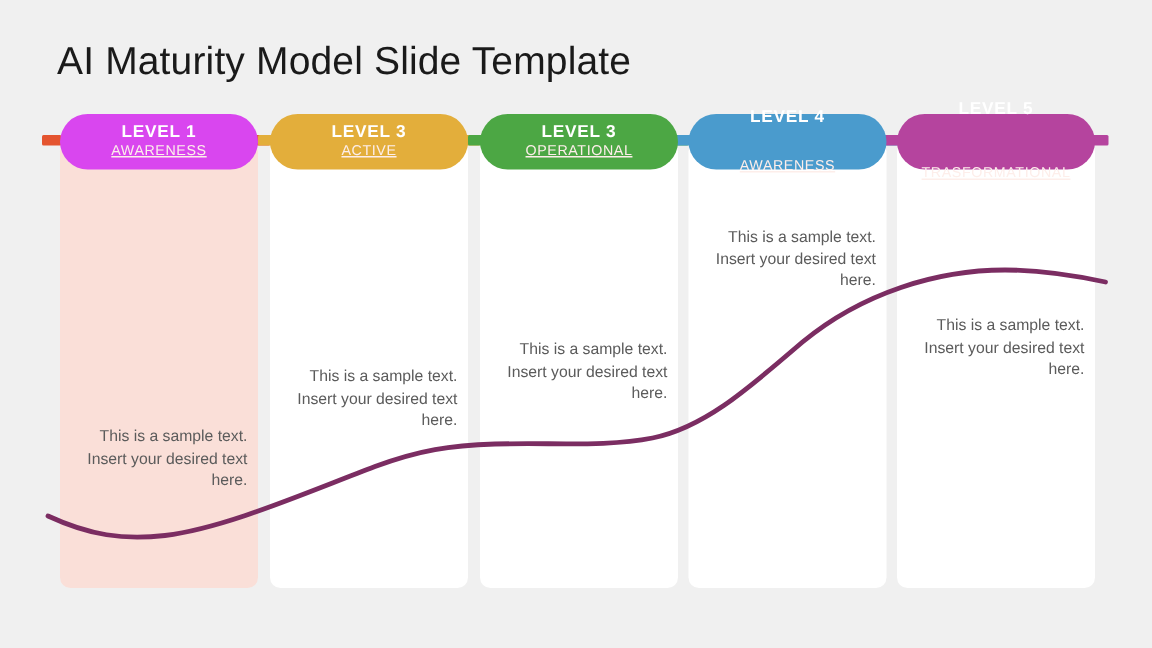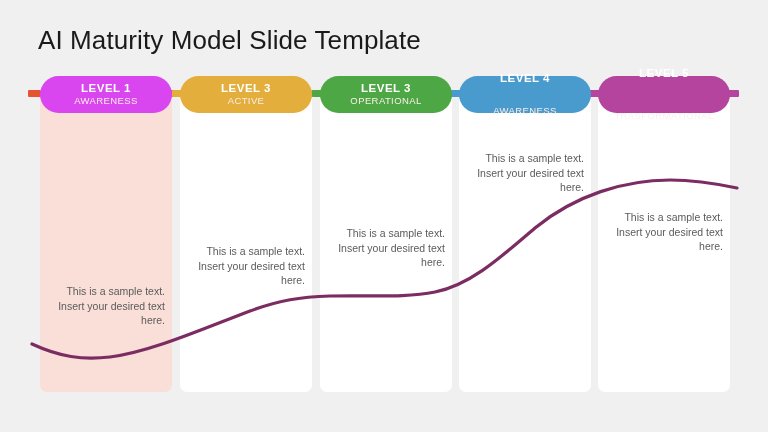--- a/index.html
+++ b/index.html
@@ -76,20 +76,21 @@
     letter-spacing:0.5px;
     line-height:13px;
   }
   .pill .sub {
     font-size:9.5px;
     font-weight:400;
     letter-spacing:0.4px;
     line-height:12px;
     color:#fdeeea;
     white-space:nowrap;
+    text-decoration:underline;
   }
 
   
   #curve {
     position:absolute;
     left:0; top:0;
     width:768px; height:432px;
     z-index:2;
     pointer-events:none;
   }

